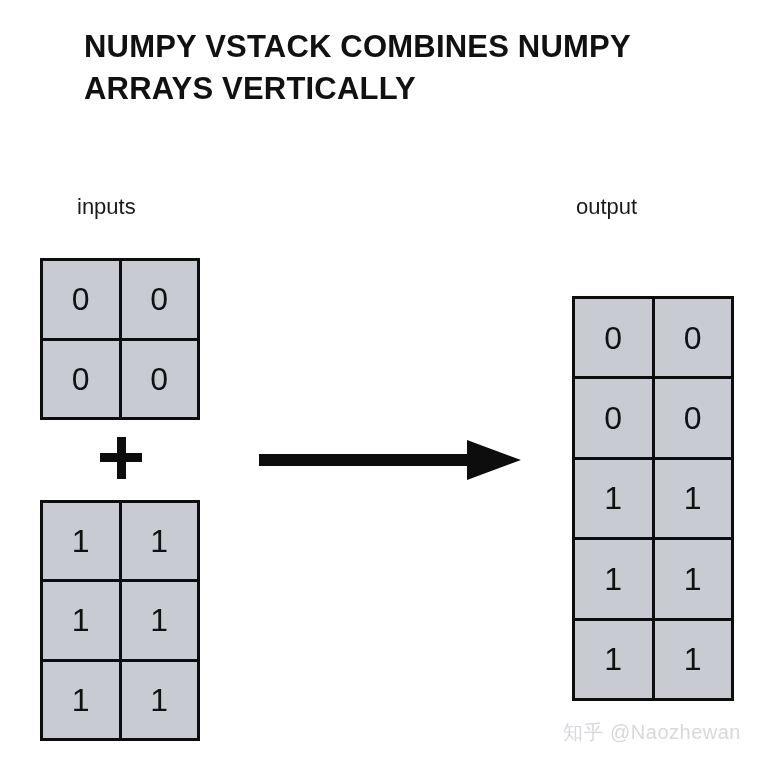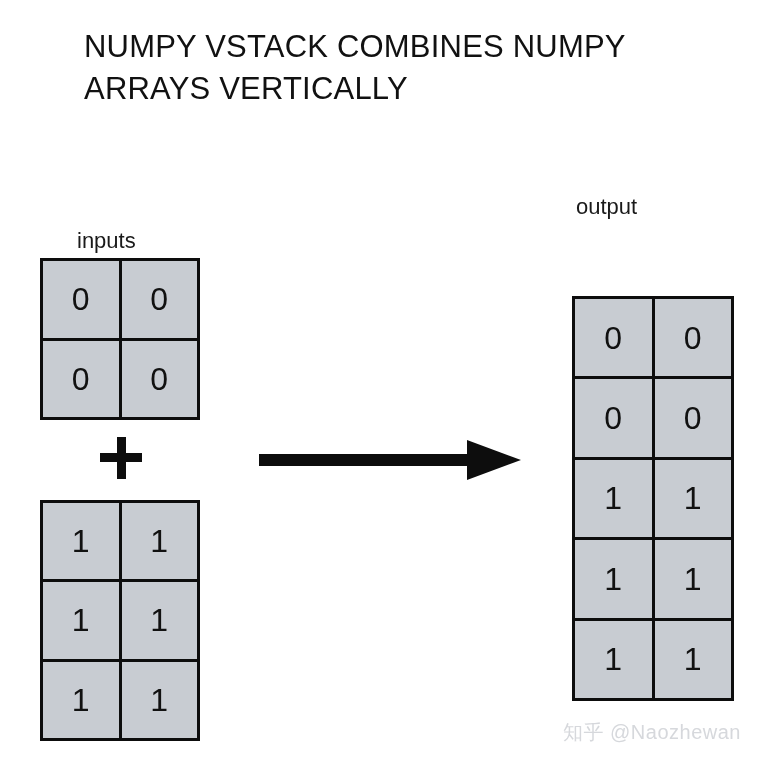--- a/index.html
+++ b/index.html
@@ -19,37 +19,37 @@
     overflow: hidden;
   }
 
   
   .title {
     position: absolute;
     left: 84px;
     top: 26px;
     width: 660px;
     font-size: 31px;
-    font-weight: normal;
+    font-weight: bold;
     line-height: 42px;
     letter-spacing: 0.2px;
     color: #111111;
     text-transform: uppercase;
     white-space: pre-line;
   }
 
   
   .caption {
     position: absolute;
     font-size: 22px;
     font-weight: normal;
     color: #1a1a1a;
     line-height: 1;
   }
-  .caption-inputs { left: 77px;  top: 196px; margin-top: 34px; }
+  .caption-inputs { left: 77px;  top: 196px; }
   .caption-output { left: 576px; top: 196px; }
 
   
   .grid {
     position: absolute;
     box-sizing: border-box;
     border: 3px solid #0d0d0d;
     background: #0d0d0d;
     display: grid;
     gap: 3px;

